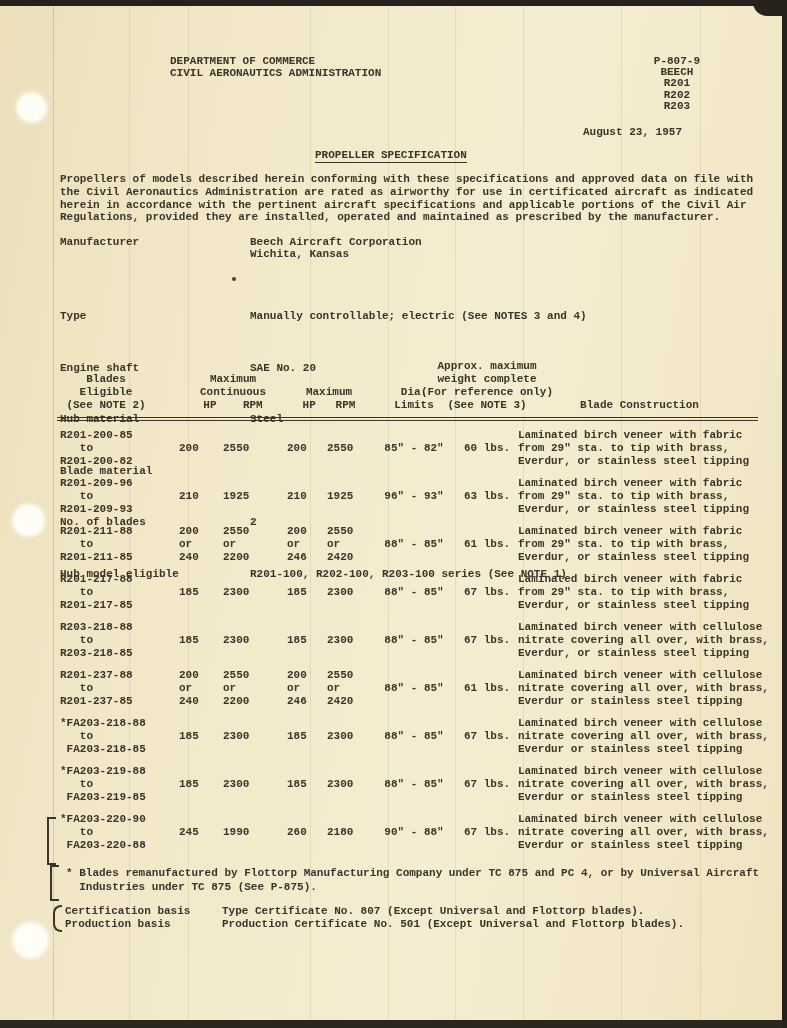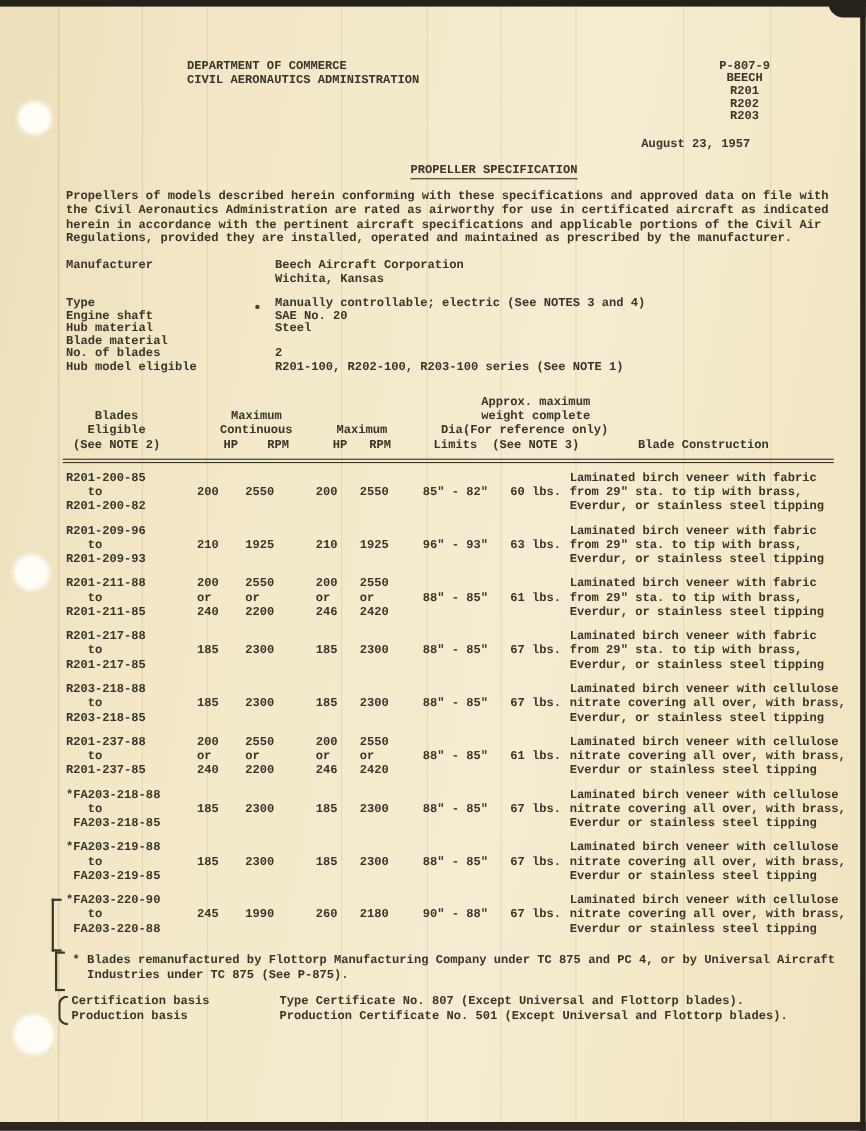--- a/index.html
+++ b/index.html
@@ -16,27 +16,27 @@
   .bar-right{position:absolute;top:0;right:0;width:5px;height:1028px;background:#26221b;}
   .corner-tr{position:absolute;top:0;right:0;width:34px;height:16px;background:#26221b;border-bottom-left-radius:14px;}
   
   .streak{position:absolute;top:6px;bottom:8px;width:1px;background:rgba(150,125,70,.16);}
   
   .hole{position:absolute;background:#fffdf6;border-radius:50%;box-shadow:0 0 4px 2px rgba(255,255,252,.9);}
   
   .agency{position:absolute;top:56px;left:170px;width:480px;text-align:left;line-height:11.5px;}
   .codes{position:absolute;top:56px;right:87px;text-align:center;line-height:11.2px;}
   .date{position:absolute;top:126px;right:105px;}
-  .title{position:absolute;top:149px;left:325px;width:200px;text-align:right;}
+  .title{position:absolute;top:149px;left:315px;width:200px;text-align:left;}
   .title span{border-bottom:1px solid #3a342a;padding-bottom:1px;}
   .intro{position:absolute;top:173px;left:60px;line-height:12.8px;}
   
   .mfr{position:absolute;top:236px;left:60px;display:grid;grid-template-columns:190px auto;line-height:12px;}
   .specs{position:absolute;top:271px;left:60px;line-height:11.6px;}
-  .spec-row{display:grid;grid-template-columns:190px auto;}
+  .spec-row{display:grid;grid-template-columns:190px auto;margin-top:40px;}
   .speck{position:absolute;width:4px;height:4px;border-radius:50%;background:#4a4236;}
   
   .thead{position:absolute;top:360px;left:57px;width:705px;display:grid;
          grid-template-columns:122px 108px 84px 86px 60px 1fr;align-items:end;line-height:13px;text-align:center;}
   .th-blades{padding-right:24px;}
   .wfloat{width:140px;margin-left:-40px;}
   .rule{position:absolute;top:417px;left:57px;width:701px;height:2px;
         border-top:1.5px solid #3a342a;border-bottom:1.5px solid #3a342a;}
   .tbody{position:absolute;top:429px;left:57px;width:705px;}
   .trow{display:grid;grid-template-columns:122px 44px 64px 40px 44px 86px 60px 1fr;line-height:13px;margin-bottom:9px;}
@@ -44,21 +44,21 @@
   .model{padding-left:3px;}
   .num{}
   .ctr{text-align:center;}
   .cons{padding-left:1px;}
   
   .bracket{position:absolute;width:7px;border:2px solid #3a342a;border-right:none;}
   .bracket.round{border-radius:8px 0 0 8px;}
   
   .footnote{position:absolute;top:867px;left:66px;line-height:13.5px;}
   .basis{position:absolute;top:905px;left:65px;line-height:13px;}
-  .basis-row{display:grid;grid-template-columns:157px auto;gap:32px;}
+  .basis-row{display:grid;grid-template-columns:157px auto;}
 </style>
 </head>
 <body>
 
 <div class="streak" style="left:53px;background:rgba(150,125,70,.28);"></div>
 <div class="streak" style="left:129px;"></div>
 <div class="streak" style="left:188px;"></div>
 <div class="streak" style="left:310px;"></div>
 <div class="streak" style="left:388px;"></div>
 <div class="streak" style="left:455px;"></div>

